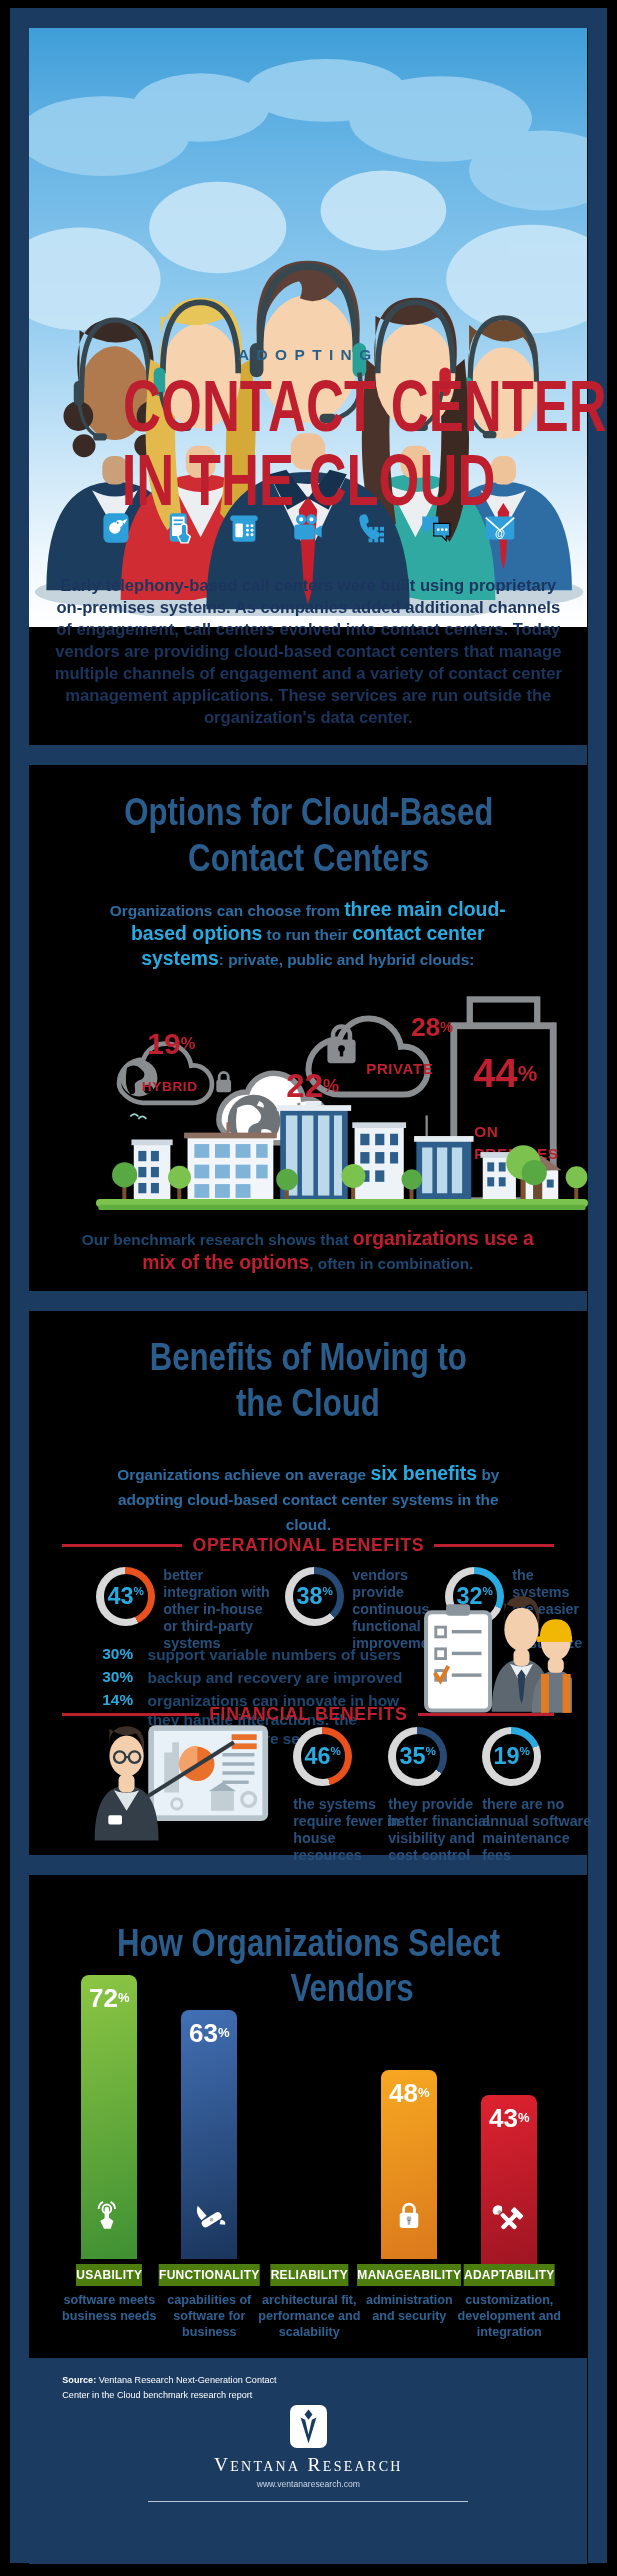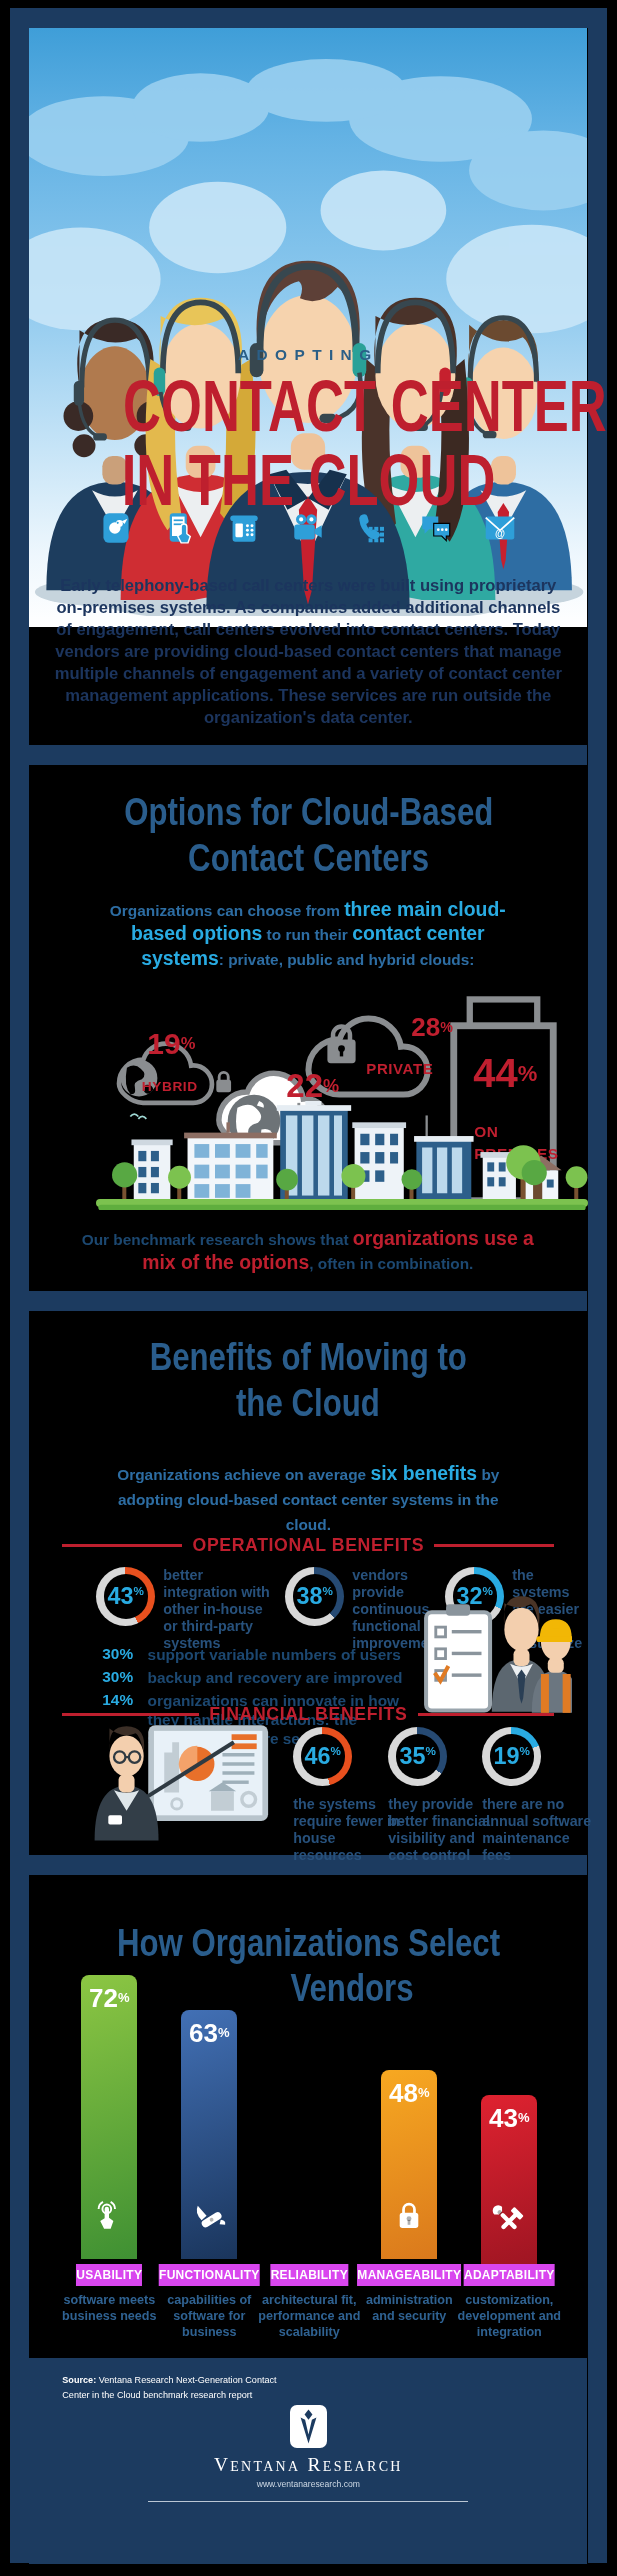--- a/index.html
+++ b/index.html
@@ -53,21 +53,21 @@
   .statrow{position:absolute;display:flex;gap:10.3px;align-items:flex-start;}
   .statpct{color:#29abe2;font-weight:bold;font-size:15.4px;width:35px;flex:none;}
   .stattx{color:#1c4871;font-weight:bold;font-size:15.4px;line-height:19px;}
   .fincol{position:absolute;width:114px;}
   .fincol .dlabel{margin-top:10.3px;}
   
   .vbar{position:absolute;width:56px;border-radius:8px 8px 0 0;}
   .vbar .num{position:absolute;top:8px;width:100%;text-align:center;color:#fff;font-weight:bold;font-size:26px;}
   .vbar .num sup{font-size:50%;vertical-align:30%;line-height:0;position:relative;top:-4.6px;}
   .vbar .bicon{position:absolute;bottom:26px;left:50%;transform:translateX(-50%);width:35px;height:35px;}
-  .blabel{position:absolute;transform:translateX(-50%);background:#d946ef;color:#fff;font-weight:bold;
+  .blabel{position:absolute;transform:translateX(-50%);background:#4d7c0f;color:#fff;font-weight:bold;
           font-size:12px;letter-spacing:0.3px;padding:4px 0;white-space:nowrap;}
   .bdesc{position:absolute;transform:translateX(-50%);width:109px;text-align:center;
          color:#2f6292;font-weight:bold;font-size:12.6px;line-height:16px;}
   
   .footer{position:relative;width:558px;height:206px;background:#1c3b60;}
   .src{position:absolute;left:33px;top:15px;color:#fff;font-size:9.1px;line-height:15.4px;}
   .src b{font-weight:bold;}
   .brand{position:absolute;left:0;top:96px;width:558px;text-align:center;color:#fff;
          font-family:"Liberation Serif",serif;font-variant:small-caps;font-size:19.4px;letter-spacing:2.3px;}
   .vurl{position:absolute;left:0;top:121px;width:558px;text-align:center;color:#cdd8e4;font-size:8.6px;}

